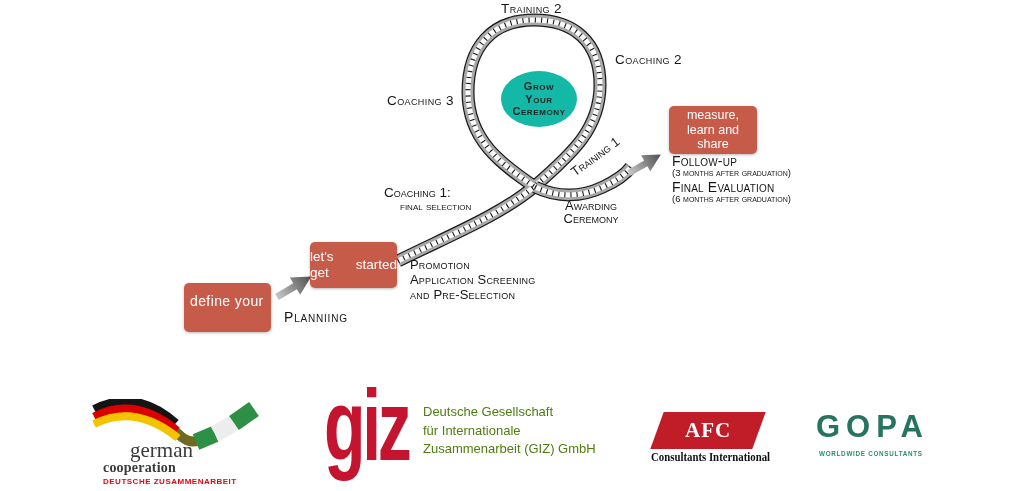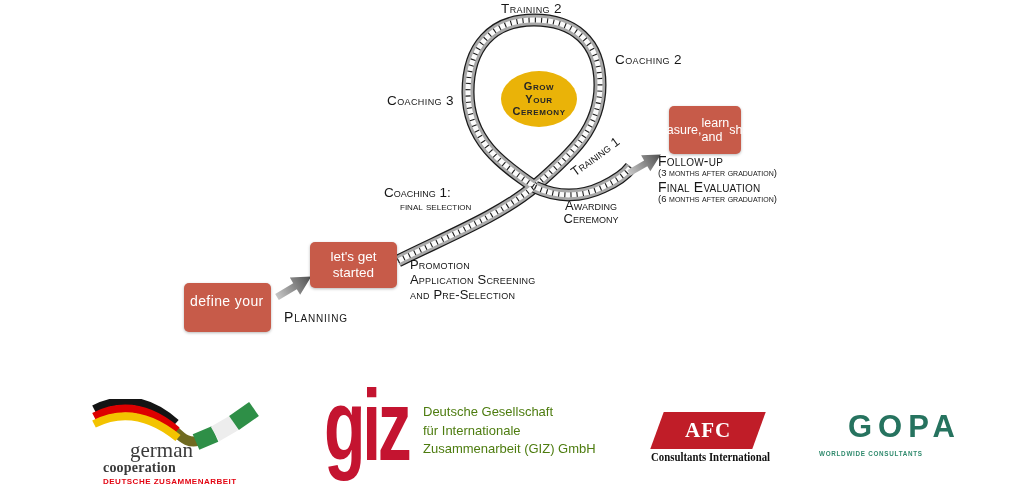--- a/index.html
+++ b/index.html
@@ -10,47 +10,47 @@
   svg.tracks { position:absolute; left:0; top:0; }
 
   
   .stagebox {
     position:absolute; background:#c75b49; border-radius:5px; color:#fff;
     box-shadow:0 1px 3px rgba(0,0,0,.28); box-sizing:border-box;
   }
   .box-define { left:184px; top:283px; width:87px; height:49px;
     display:flex; align-items:flex-end; padding:23px 6px; font-size:14px; letter-spacing:.4px; }
   .box-started { left:310px; top:242px; width:87px; height:46px;
+    display:flex; flex-direction:row; justify-content:center; align-items:center;
+    font-size:13.5px; line-height:16px; }
+  .box-measure { left:669px; top:106px; width:88px; height:48px;
     display:flex; flex-direction:column; justify-content:center; align-items:center;
-    font-size:13.5px; line-height:16px; }
-  .box-measure { left:669px; top:106px; width:72px; height:48px;
-    display:flex; flex-direction:row; justify-content:center; align-items:center;
     font-size:12.5px; line-height:14.5px; }
 
   
   .bubble {
     position:absolute; left:501px; top:71px; width:76px; height:56px;
-    border-radius:50%; background:#eab308; color:#262626;
+    border-radius:50%; background:#14b8a6; color:#262626;
     display:flex; flex-direction:column; justify-content:center; align-items:center;
     font-weight:bold; font-size:11px; line-height:12.5px; letter-spacing:.6px;
     font-variant:small-caps;
   }
 
   
   .lbl { position:absolute; font-variant:small-caps; color:#161616; }
   .lbl-training2 { left:501px; top:1px;  font-size:13.5px; letter-spacing:.4px; }
   .lbl-coaching2 { left:615px; top:52px; font-size:13.5px; letter-spacing:.4px;text-align:right; }
   .lbl-coaching3 { left:387px; top:93px; font-size:13.5px; letter-spacing:.4px; }
   .lbl-coaching1 { left:384px; top:186px; font-size:13.5px; line-height:13.5px; }
   .lbl-coaching1 .sub { font-size:12px;margin-left:16px; }
   .lbl-training1 { left:567px; top:149px; font-size:13px; transform:rotate(-36deg); }
   .lbl-awarding  { left:551px; top:200px; width:80px; text-align:center; font-size:13px; line-height:12.5px; }
   .lbl-planning  { left:284px; top:309px; font-size:14px; letter-spacing:.8px; }
   .lbl-promotion { left:410px; top:258px; font-size:13px; line-height:14.8px; letter-spacing:.2px; }
-  .lbl-followup  { left:658px; top:154px; }
+  .lbl-followup  { left:672px; top:154px; }
   .fu-big   { font-size:14px;  line-height:14px; letter-spacing:.2px; }
   .fu-small { font-size:9.5px; line-height:10px; margin-bottom:2px; }
 
   
   .ribbon-svg { position:absolute; left:92px; top:399px; }
   .g-word { position:absolute; left:103px; top:440px; font-family:"Liberation Serif", serif;
             font-size:21px; color:#3a3a3a; line-height:20px;margin-left:27px; }
   .g-coop { position:absolute; left:103px; top:460px; font-size:14px; font-weight:bold;
             color:#3a3a3a; letter-spacing:.2px; line-height:15px;font-family:Liberation Serif, serif; }
   .g-red  { position:absolute; left:103px; top:477px; font-size:8px; font-weight:bold;
@@ -65,21 +65,21 @@
   .afc-shape { position:absolute; left:657px; top:412px; width:102px; height:37px;
                background:#c01d28; transform:skewX(-20deg);
                display:flex; justify-content:center; align-items:center; }
   .afc-shape span { transform:skewX(20deg); font-family:"Liberation Serif", serif;
                     font-weight:bold; font-size:21px; color:#fff; letter-spacing:1px; }
   .afc-sub { position:absolute; left:651px; top:450px; font-family:"Liberation Serif", serif;
              font-weight:bold; font-size:12px; color:#101010;
              transform:scaleX(.9); transform-origin:left top; white-space:nowrap; }
 
   .gopa-word { position:absolute; left:816px; top:411px; font-size:31px; line-height:32px;
-               font-weight:bold; color:#26735f; letter-spacing:6px;margin-left:32px; }
+               font-weight:bold; color:#26735f; letter-spacing:6px; }
   .gopa-sub  { position:absolute; left:819px; top:450px; font-size:7px; font-weight:bold;
                color:#2f8a6d; letter-spacing:.8px; transform:scaleX(.9);
                transform-origin:left top; white-space:nowrap; }
 </style>
 </head>
 <body>
 
 <div class="stage">
 
   <svg class="tracks" width="1021" height="491" viewBox="0 0 1021 491">

